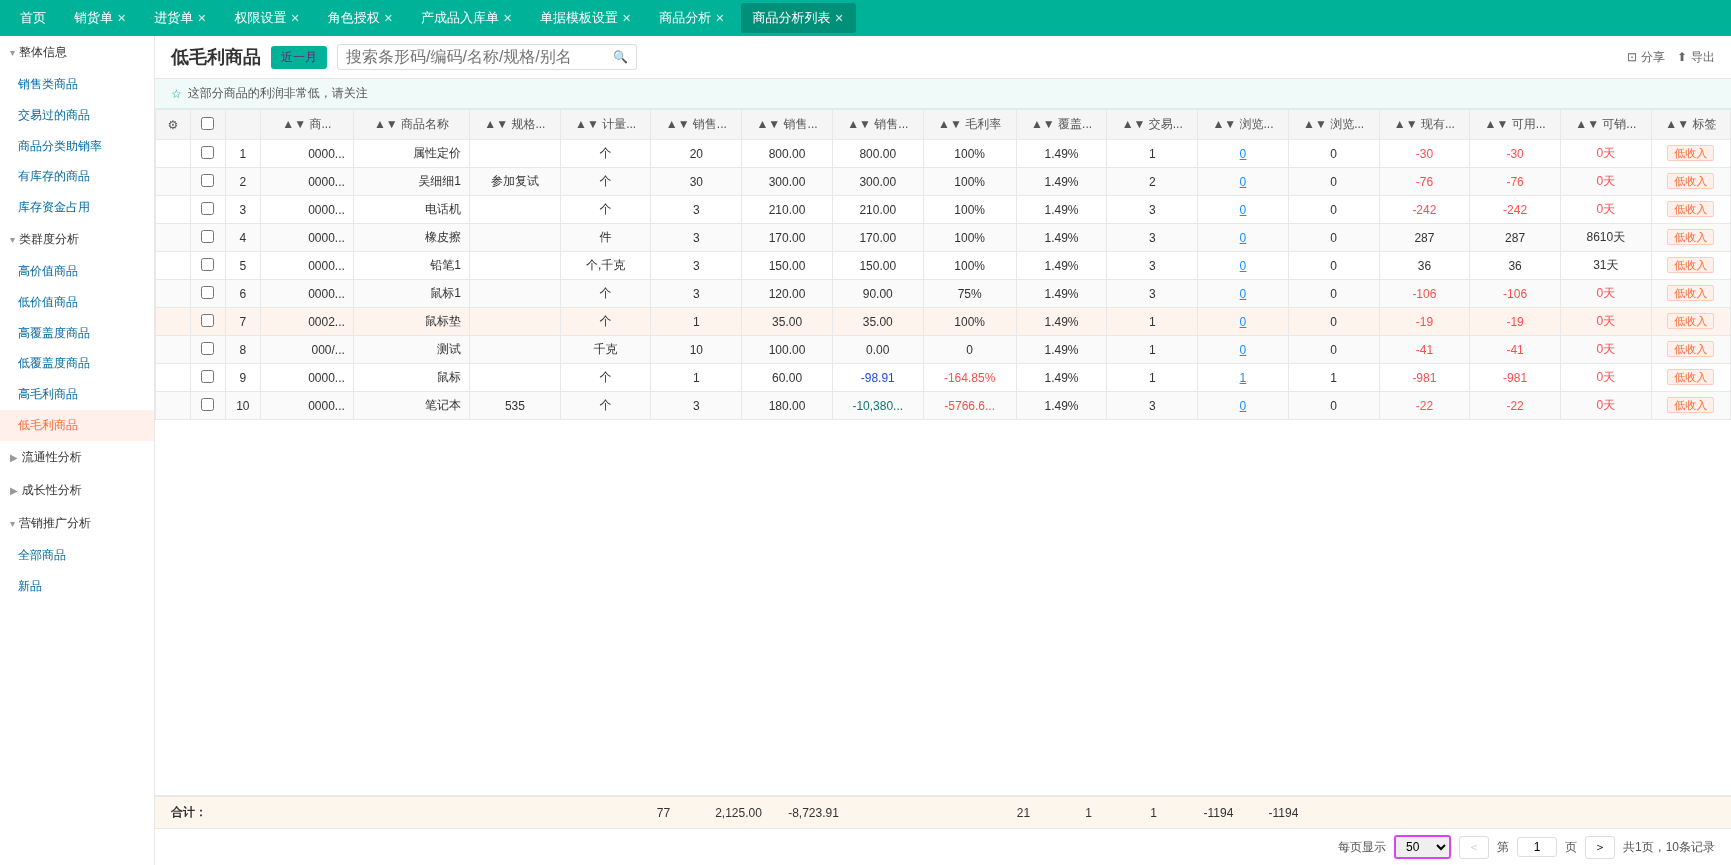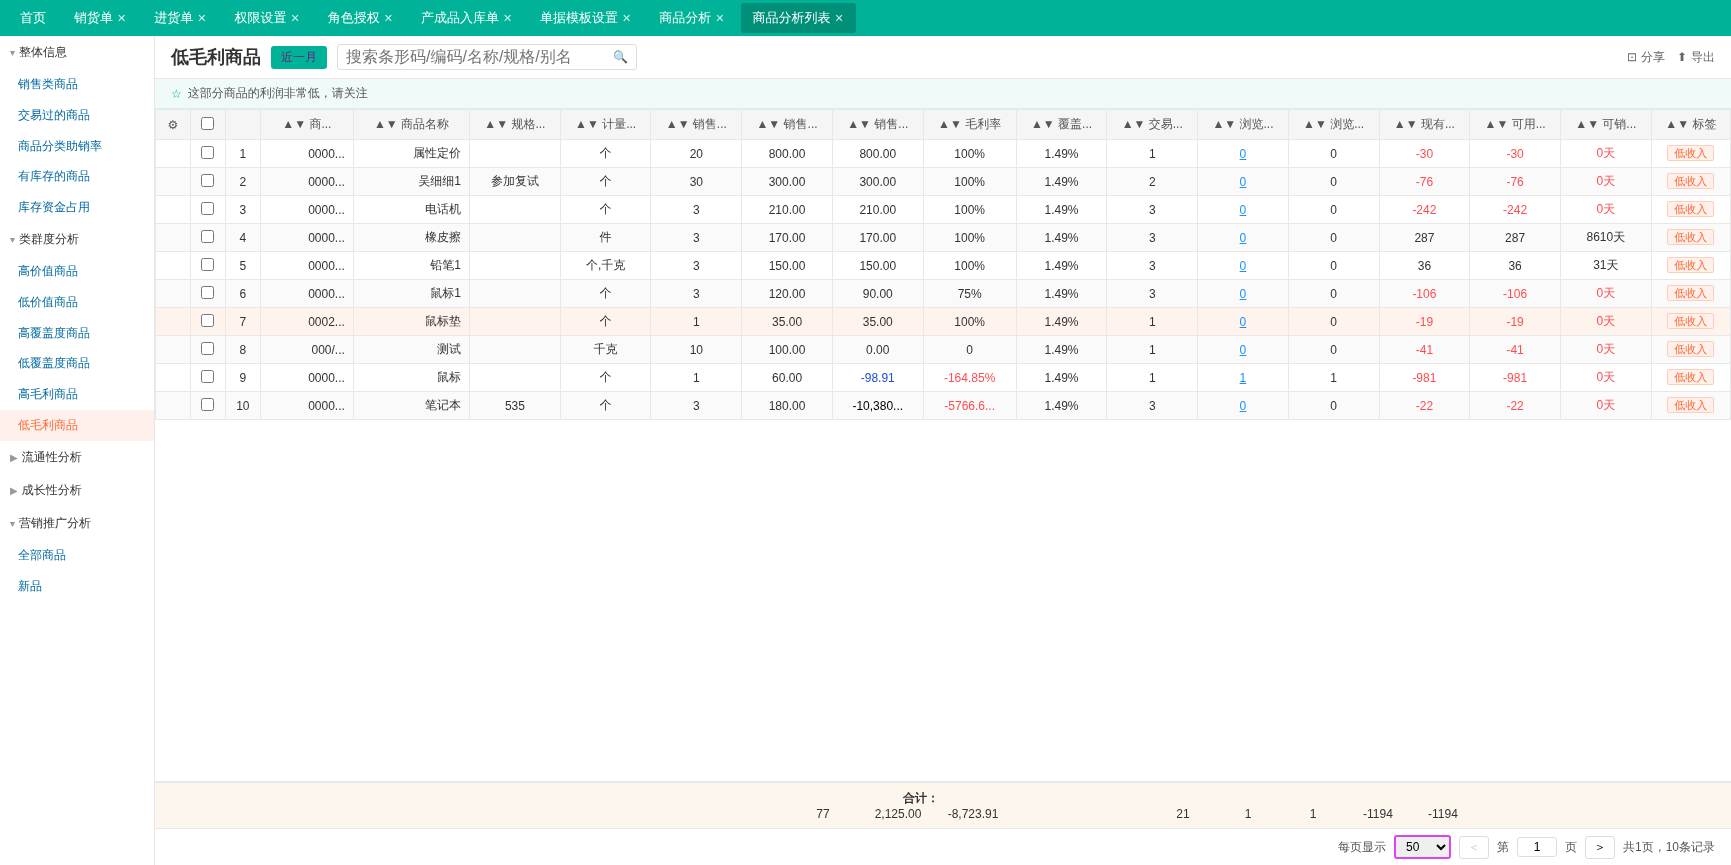--- a/index.html
+++ b/index.html
@@ -180,21 +180,20 @@
 
     
     .table-footer {
       border-top: 2px solid #e8e8e8;
       background: #fdf6ec;
       display: flex;
       align-items: center;
       padding: 7px 16px;
       gap: 0;
       font-size: 12px;
-      flex-direction: column;
     }
     .footer-label { color: #333; font-weight: bold; width: 80px; }
     .footer-cells {
       display: flex;
       align-items: flex-end;
       flex: 1;
     }
 
     
     .pagination-bar {
@@ -641,21 +640,21 @@
             <tr>
       <td class="col-setting"></td>
       <td class="col-check"><input type="checkbox" style=""></td>
       <td class="col-num">10</td>
       <td class="col-code text-left">0000...</td>
       <td class="col-name text-left">笔记本</td>
       <td class="col-spec">535</td>
       <td class="col-unit">个</td>
       <td class="col-sales">3</td>
       <td class="col-sales">180.00</td>
-      <td class="col-sales" style="color:#000000">-10,380...</td>
+      <td class="col-sales" style="color:#0f766e">-10,380...</td>
       <td class="col-margin" style="color:#ff4d4f">-5766.6...</td>
       <td class="col-coverage">1.49%</td>
       <td class="col-trade">3</td>
       <td class="col-view1"><span class="zero-val">0</span></td>
       <td class="col-view2">0</td>
       <td class="col-stock" style="color:#ff4d4f">-22</td>
       <td class="col-avail" style="color:#ff4d4f">-22</td>
       <td class="col-sellable" style="color:#ff4d4f">0天</td>
       <td class="col-tag"><span class="tag-badge">低收入</span></td>
     </tr>

